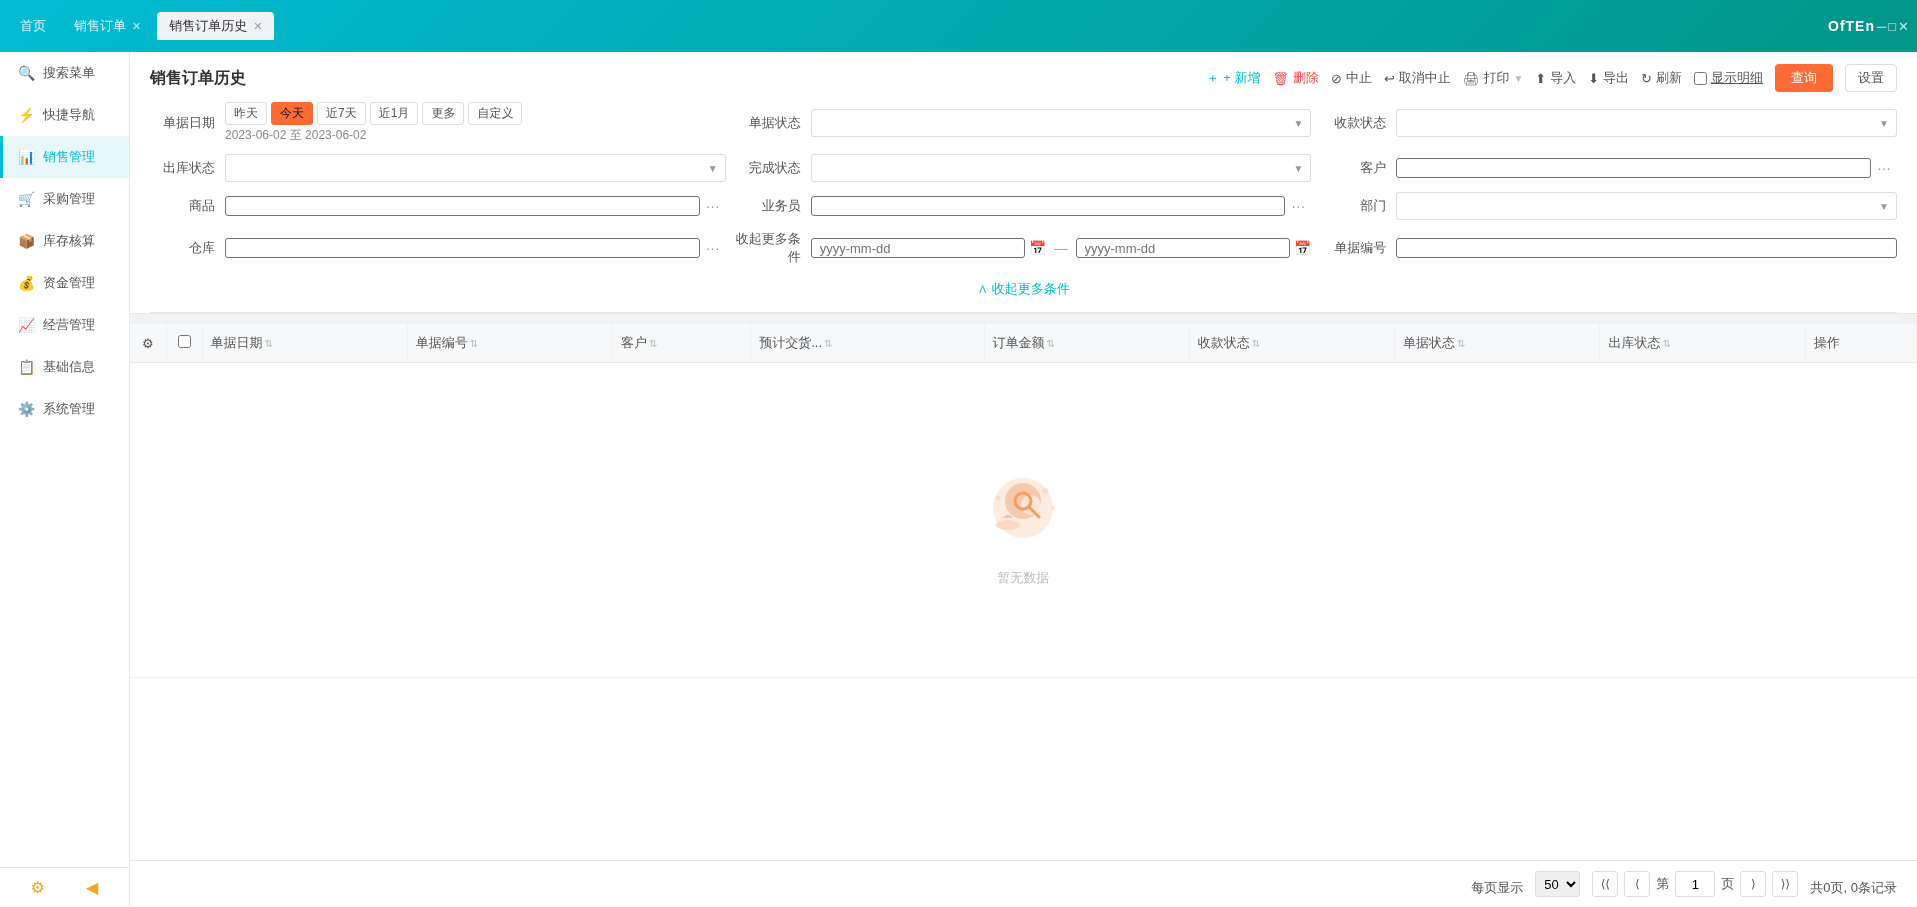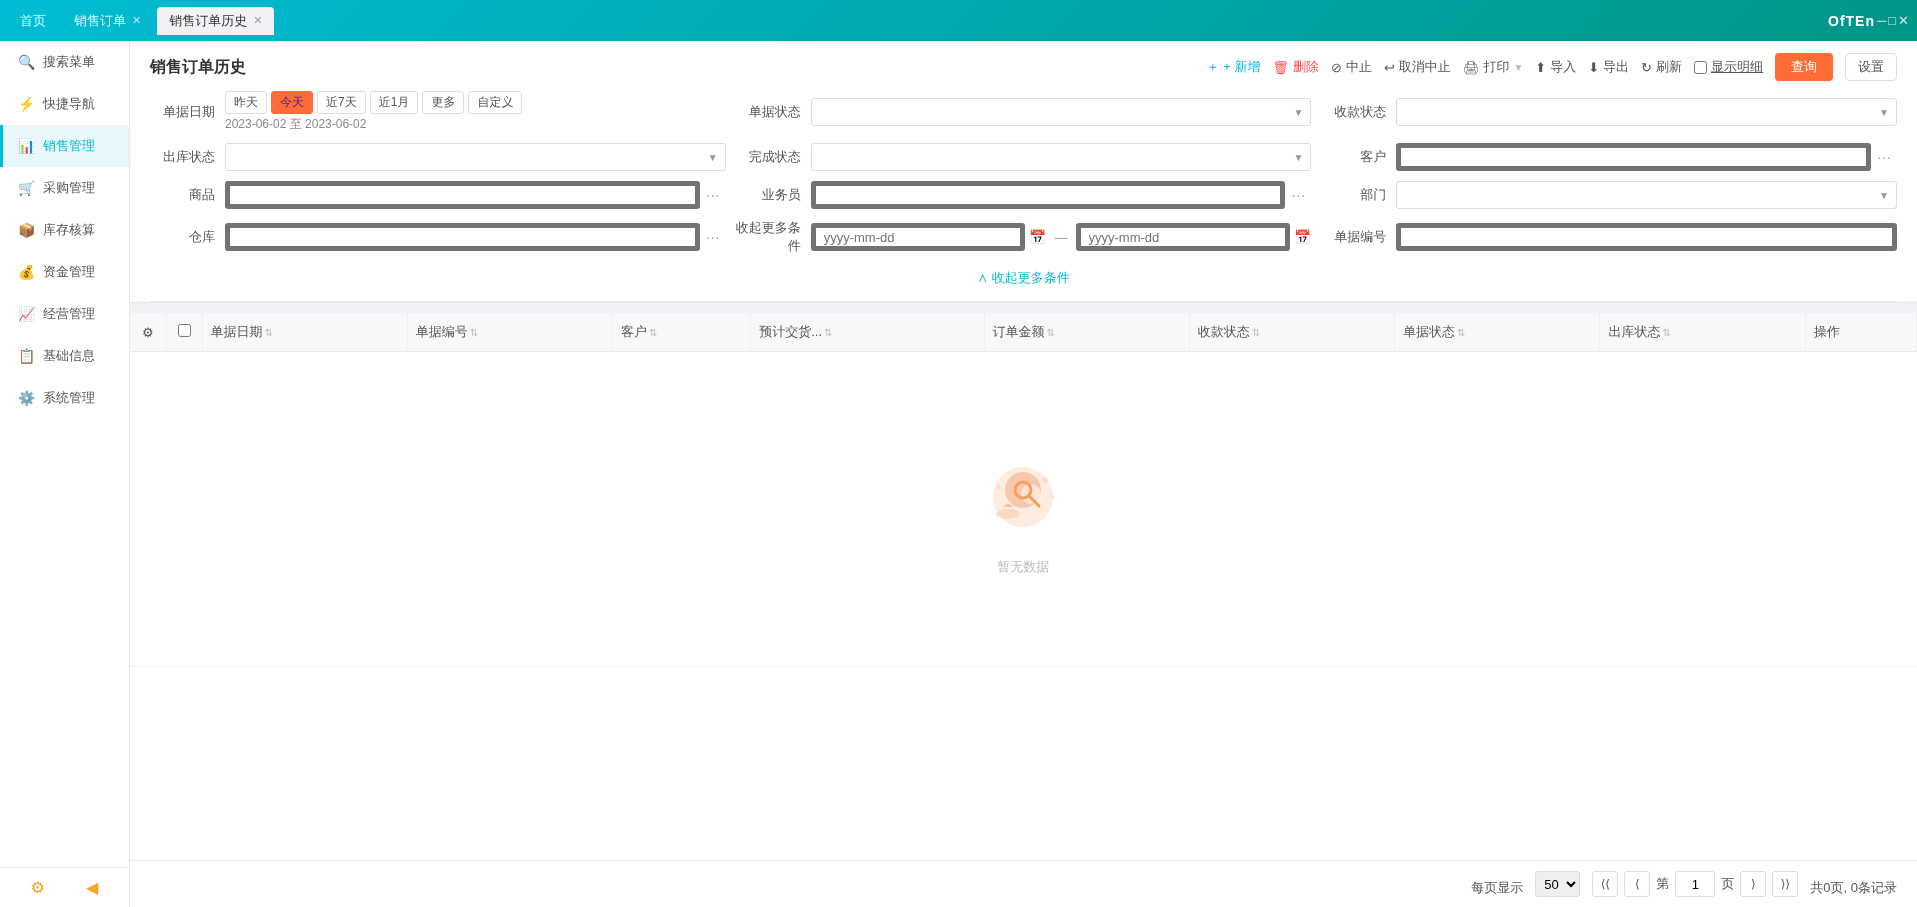--- a/index.html
+++ b/index.html
@@ -1,20 +1,20 @@
 <!DOCTYPE html>
 <html><head>
   <meta charset="utf-8">
   <style>
     * { box-sizing: border-box; margin: 0; padding: 0; }
     body { font-family: 'Microsoft YaHei', Arial, sans-serif; font-size: 13px; background: #f0f2f5; display: flex; flex-direction: column; height: 907px; overflow: hidden; }
 
     
     .top-bar {
-      height: 41px;
+      height: 52px;
       background: linear-gradient(135deg, #00bcd4, #009688);
       display: flex;
       align-items: center;
       padding: 0 8px;
       gap: 4px;
       flex-shrink: 0;
     }
     .tab-item {
       height: 28px;
       padding: 0 12px;
@@ -171,21 +171,21 @@
       padding: 2px 8px;
       border: 1px solid #ddd;
       border-radius: 3px;
       background: #fff;
       cursor: pointer;
       font-size: 12px;
       color: #555;
     }
     .date-btn.active {
       background: #ff6b35;
-      color: #4c1d95;
+      color: #0f172a;
       border-color: #ff6b35;
     }
     .date-range-text { font-size: 12px; color: #888; margin-top: 2px; }
     .select-control {
       height: 28px;
       border: 1px solid #ddd;
       border-radius: 3px;
       background: #fff;
       padding: 0 28px 0 8px;
       font-size: 13px;
@@ -203,22 +203,22 @@
       content: '▼';
       font-size: 10px;
       color: #999;
       position: absolute;
       right: 8px;
       top: 50%;
       transform: translateY(-50%);
       pointer-events: none;
     }
     .input-control {
-      height: 28px;
-      border: 5px solid #737373;
+      height: 20px;
+      border: 1px solid #737373;
       border-radius: 3px;
       background: #fff;
       padding: 0 8px;
       font-size: 13px;
       color: #333;
       width: 100%;
     }
     .ellipsis-btn {
       padding: 2px 6px;
       color: #999;

